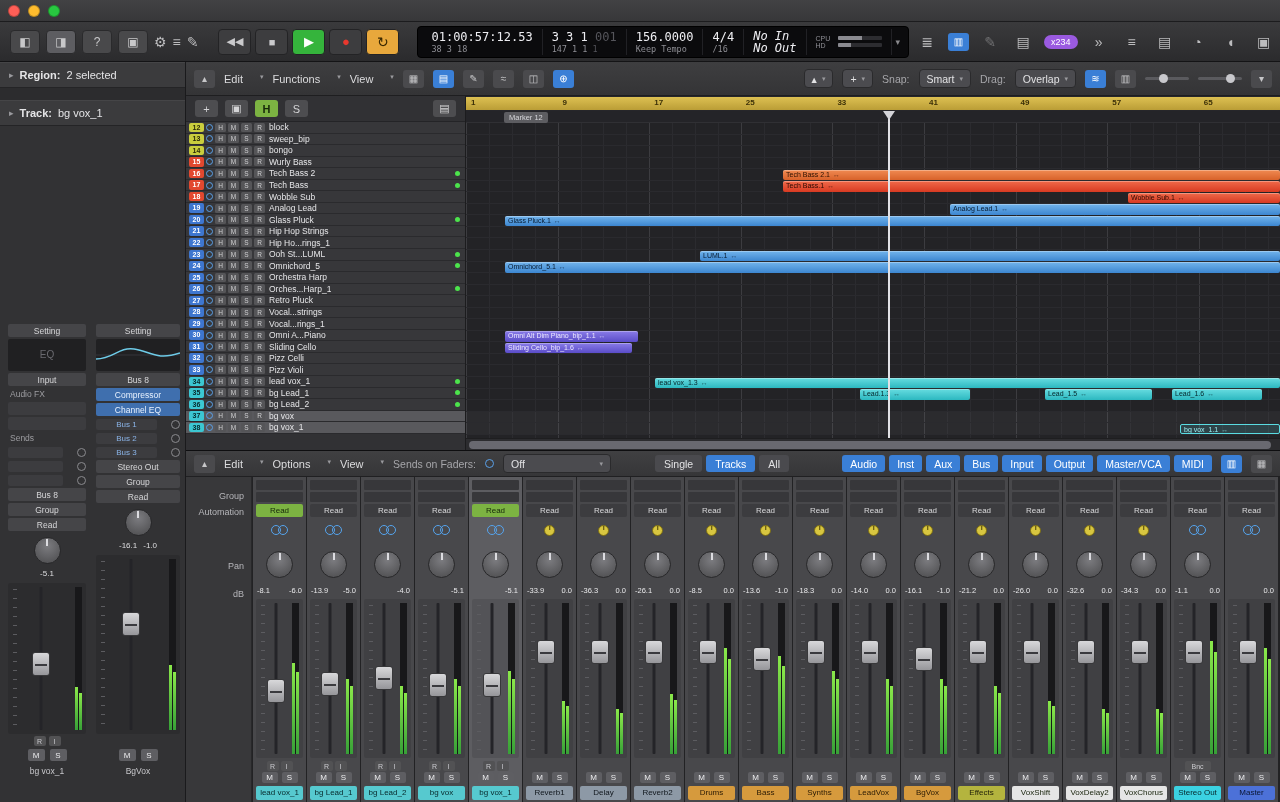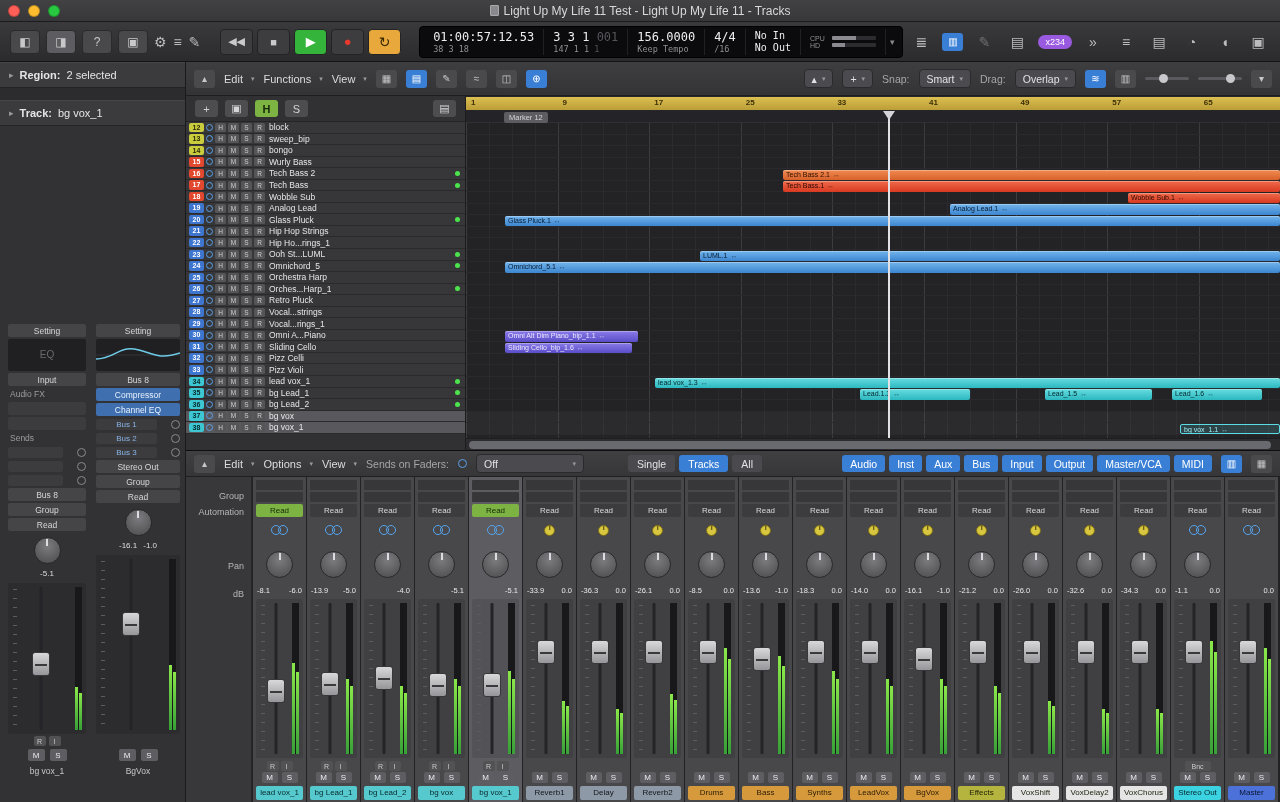--- a/index.html
+++ b/index.html
@@ -30,21 +30,21 @@
     display:flex;align-items:center;justify-content:center;font-size:11px;}
   .tr-btn.play{background:#35b43c;color:#fff;font-size:13px;}
   .tr-btn.rec{color:#e8382e;font-size:13px;}
   .tr-btn.cycle{background:#e8a83c;color:#3a2800;font-size:14px;}
   .lcd{margin-left:12px;width:540px;height:32px;background:#0b0b0d;border-radius:4px;border:1px solid #000;
     display:flex;align-items:stretch;padding:2px 4px;}
   .lcd-sec{padding:1px 9px;border-right:1px solid #212125;display:flex;flex-direction:column;justify-content:center;}
   .lcd-main{font-size:12px;color:#eeeef2;font-family:"DejaVu Sans Mono",monospace;white-space:nowrap;}
   .lcd-sub{font-size:8.5px;color:#8e8e94;font-family:"DejaVu Sans Mono",monospace;white-space:nowrap;}
   .lcd .faint{color:#55555b;}
-  .lcd-io .lcd-main{font-size:10px;line-height:12px;}
+  .lcd-io .lcd-main{font-size:12px;line-height:12px;font-style:italic;}
   .cpu-row{display:flex;align-items:center;gap:4px;}
   .cpu-lbl{font-size:7px;color:#8e8e94;width:18px;}
   .meter-h{width:44px;height:4px;background:#2c2c30;border-radius:1px;position:relative;overflow:hidden;}
   .meter-h i{position:absolute;left:0;top:0;bottom:0;width:55%;background:#8a8a90;}
   .lcd-chev{align-self:center;color:#8a8a8e;font-size:9px;padding:0 4px;}
   .tb-right{margin-left:auto;display:flex;align-items:center;gap:9px;}
   .badge-purple{background:#9a5ae0;color:#fff;font-size:9px;border-radius:8px;padding:2px 7px;}
 
   
   .inspector{position:absolute;top:62px;left:0;width:186px;height:740px;background:#323234;
@@ -90,21 +90,21 @@
   .tinyb.wide{width:26px;}
   .msrow{height:13px;display:flex;justify-content:center;gap:5px;flex:none;}
   .msbtn{width:17px;height:12px;background:#5e5e62;border-radius:2px;font-size:8px;color:#ececee;
     display:flex;align-items:center;justify-content:center;}
   .stripname{height:14px;text-align:center;font-size:8.5px;color:#c8c8cc;line-height:14px;flex:none;}
 
   
   .tracks-panel{position:absolute;left:186px;top:62px;width:1094px;height:388px;background:#2e2e30;}
   .t-menubar{height:34px;background:linear-gradient(#3e3e40,#343436);border-bottom:1px solid #1e1e20;
     display:flex;align-items:center;padding:0 8px;gap:9px;font-size:11px;color:#dcdcde;}
-  .menu-item{display:flex;gap:8px;align-items:center;}
+  .menu-item{display:flex;gap:17px;}
   .chev{font-size:7px;color:#9a9a9e;}
   .mb-icon{width:21px;height:18px;background:#4a4a4d;border-radius:3px;color:#c6c6c8;font-size:10px;
     display:flex;align-items:center;justify-content:center;flex:none;}
   .mb-icon.blue{background:#3a7fd6;color:#fff;}
   .popup{height:19px;background:#4b4b4f;border:1px solid #2a2a2c;border-radius:4px;padding:0 7px;
     display:flex;align-items:center;gap:5px;font-size:10.5px;color:#e2e2e4;}
   .lbl{color:#a6a6aa;font-size:10.5px;}
   .hslider{width:44px;height:3px;background:#5a5a5e;border-radius:2px;position:relative;}
   .hslider i{position:absolute;width:9px;height:9px;border-radius:50%;background:#c8c8cc;top:-3px;left:14px;}
   .t-content{position:absolute;top:34px;bottom:0;left:0;right:0;display:flex;}
@@ -204,23 +204,20 @@
 <body>
 
 <div class="app">
 
   <div class="titlebar">
     <div class="lights">
       <span class="light l-close"></span>
       <span class="light l-min"></span>
       <span class="light l-zoom"></span>
     </div>
-    <div class="wintitle">
-      <span class="docicon"></span><span>Light Up My Life 11 Test - Light Up My Life 11 - Tracks</span>
-    </div>
   </div>
 
   <div class="toolbar">
     <span class="tb-btn">◧</span>
     <span class="tb-btn active">◨</span>
     <span class="tb-btn">?</span>
     <span class="tb-btn">▣</span>
     <span class="tb-icon">⚙</span>
     <span class="tb-icon">≡</span>
     <span class="tb-icon">✎</span>

